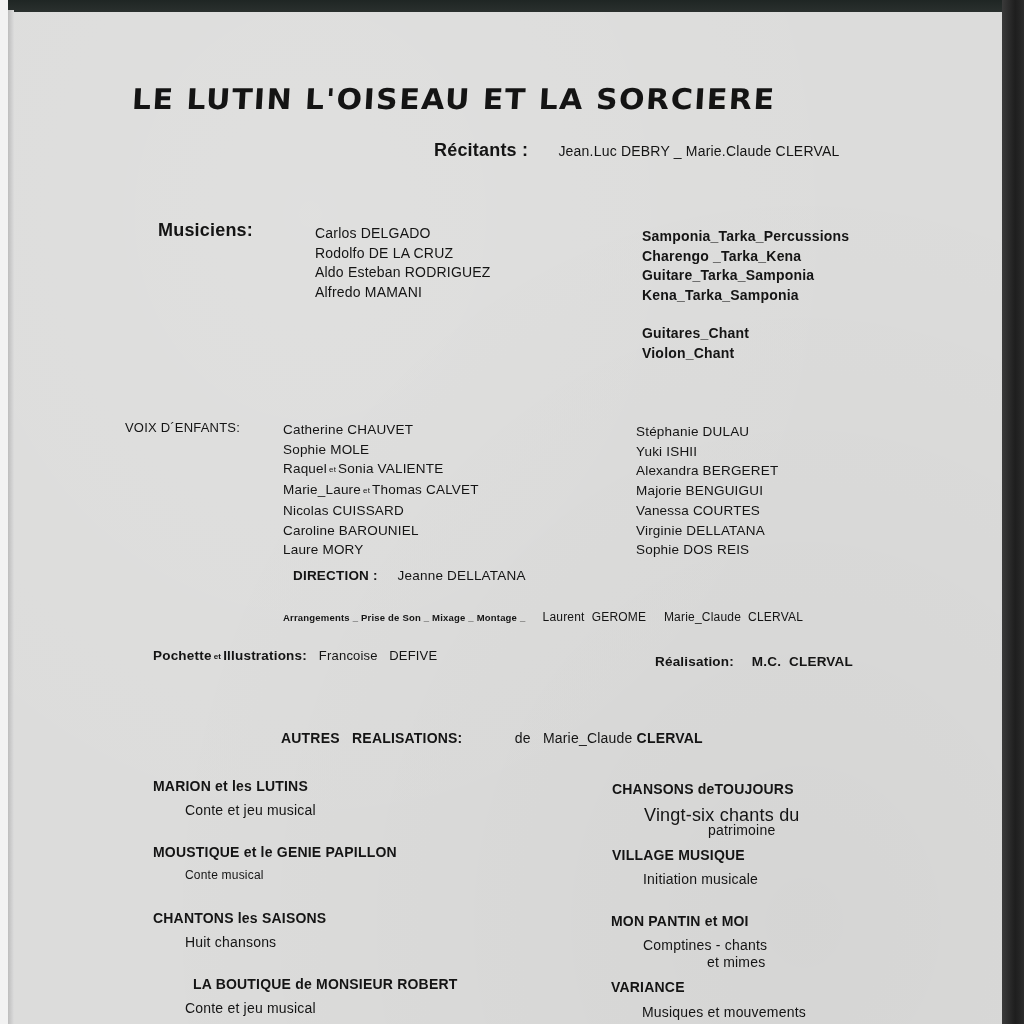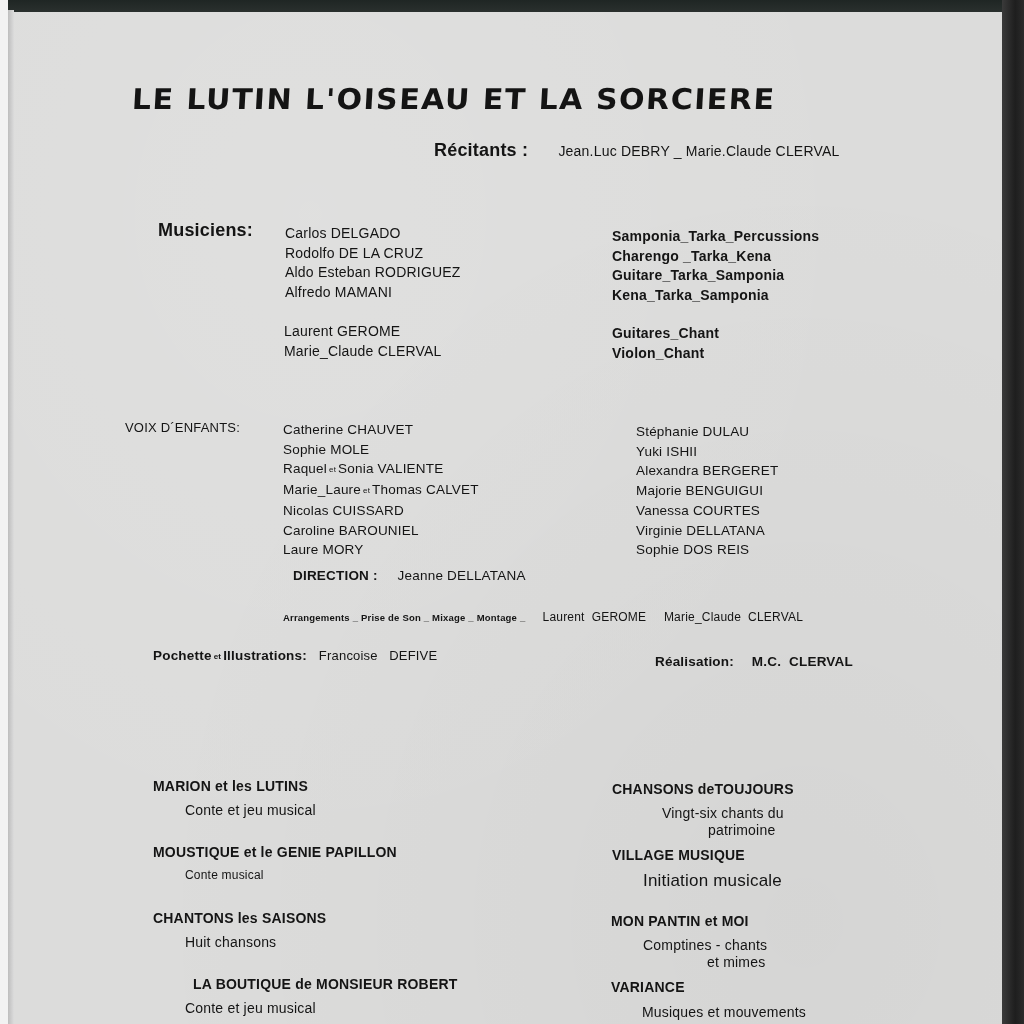--- a/index.html
+++ b/index.html
@@ -66,21 +66,21 @@
     .tiny {
       font-size: 8px;
       vertical-align: 1px;
       margin: 0 2px;
     }
     .small-bold {
       font-weight: bold;
       font-size: 9.5px;
     }
     .stack .line { display: block; }
-    .stack-14 .line { line-height: 19.6px; }
+    .stack-14 .line { line-height: 19.6px; margin-left: 30px; }
   </style>
 </head>
 <body>
 
 <div class="frame">
   <div class="top-border"></div>
   <div class="left-edge"></div>
   <div class="right-border"></div>
 
   <div class="sleeve">
@@ -101,24 +101,20 @@
       <span class="line">Aldo  Esteban  RODRIGUEZ</span>
       <span class="line">Alfredo  MAMANI</span>
     </div>
     <div class="t stack b stack-14" style="left:598px; top:215px;">
       <span class="line">Samponia_Tarka_Percussions</span>
       <span class="line">Charengo _Tarka_Kena</span>
       <span class="line">Guitare_Tarka_Samponia</span>
       <span class="line">Kena_Tarka_Samponia</span>
     </div>
 
-    <div class="t stack stack-14" style="left:270px; top:310px;">
-      <span class="line">Laurent  GEROME</span>
-      <span class="line">Marie_Claude  CLERVAL</span>
-    </div>
     <div class="t stack b stack-14" style="left:598px; top:312px;">
       <span class="line">Guitares_Chant</span>
       <span class="line">Violon_Chant</span>
     </div>
 
     <div class="t" style="left:111px; top:408px; font-size:13px;">VOIX  D´ENFANTS:</div>
 
     <div class="t stack" style="left:269px; top:408px; font-size:13.5px;">
       <span class="line" style="line-height:19.7px;">Catherine  CHAUVET</span>
       <span class="line" style="line-height:19.7px;">Sophie  MOLE</span>
@@ -160,20 +156,26 @@
       <span style="display:inline-block; width:4px;"></span>
       <span style="white-space:pre; font-size:13px;">Francoise   DEFIVE</span>
     </div>
 
     <div class="t" style="left:641px; top:642px; font-size:13.5px;">
       <span class="b">Réalisation:</span>
       <span style="display:inline-block; width:10px;"></span>
       <span class="b" style="white-space:pre;">M.C.  CLERVAL</span>
     </div>
 
+    <div class="t" style="left:267px; top:718px; font-size:14px;">
+      <span class="b" style="white-space:pre;">AUTRES   REALISATIONS:</span>
+      <span style="display:inline-block; width:44px;"></span>
+      <span style="white-space:pre;">de   Marie_Claude</span>
+      <span class="b">CLERVAL</span>
+    </div>
 
     <div class="t" style="left:139px; top:766px; font-size:14px;">
       <span class="b">MARION</span><span class="b" style="white-space:pre;"> et les </span><span class="b">LUTINS</span>
     </div>
     <div class="t" style="left:171px; top:790px; font-size:14px;">Conte et jeu musical</div>
 
     <div class="t" style="left:139px; top:832px; font-size:14px;">
       <span class="b">MOUSTIQUE</span><span class="b" style="white-space:pre;"> et le </span><span class="b">GENIE PAPILLON</span>
     </div>
     <div class="t" style="left:171px; top:856px; font-size:12px;">Conte musical</div>
@@ -184,27 +186,27 @@
     <div class="t" style="left:171px; top:922px; font-size:14px;">Huit chansons</div>
 
     <div class="t" style="left:139px; top:964px; font-size:14px;margin-left:40px;">
       <span class="b">LA BOUTIQUE</span><span class="b" style="white-space:pre;"> de </span><span class="b">MONSIEUR ROBERT</span>
     </div>
     <div class="t" style="left:171px; top:988px; font-size:14px;">Conte et jeu musical</div>
 
     <div class="t" style="left:598px; top:769px; font-size:14px;">
       <span class="b">CHANSONS</span><span class="b" style="white-space:pre;"> de</span><span class="b">TOUJOURS</span>
     </div>
-    <div class="t" style="left:630px; top:793px; font-size:14px;margin-left:18px;">Vingt-six chants du</div>
+    <div class="t" style="left:630px; top:793px; font-size:18px;">Vingt-six chants du</div>
     <div class="t" style="left:694px; top:810px; font-size:14px;">patrimoine</div>
 
     <div class="t" style="left:598px; top:835px; font-size:14px;">
       <span class="b">VILLAGE MUSIQUE</span>
     </div>
-    <div class="t" style="left:629px; top:859px; font-size:17px;">Initiation musicale</div>
+    <div class="t" style="left:629px; top:859px; font-size:14px;">Initiation musicale</div>
 
     <div class="t" style="left:597px; top:901px; font-size:14px;">
       <span class="b">MON PANTIN</span><span class="b" style="white-space:pre;"> et </span><span class="b">MOI</span>
     </div>
     <div class="t" style="left:629px; top:925px; font-size:14px;">Comptines - chants</div>
     <div class="t" style="left:693px; top:942px; font-size:14px;">et mimes</div>
 
     <div class="t" style="left:597px; top:967px; font-size:14px;">
       <span class="b">VARIANCE</span>
     </div>

